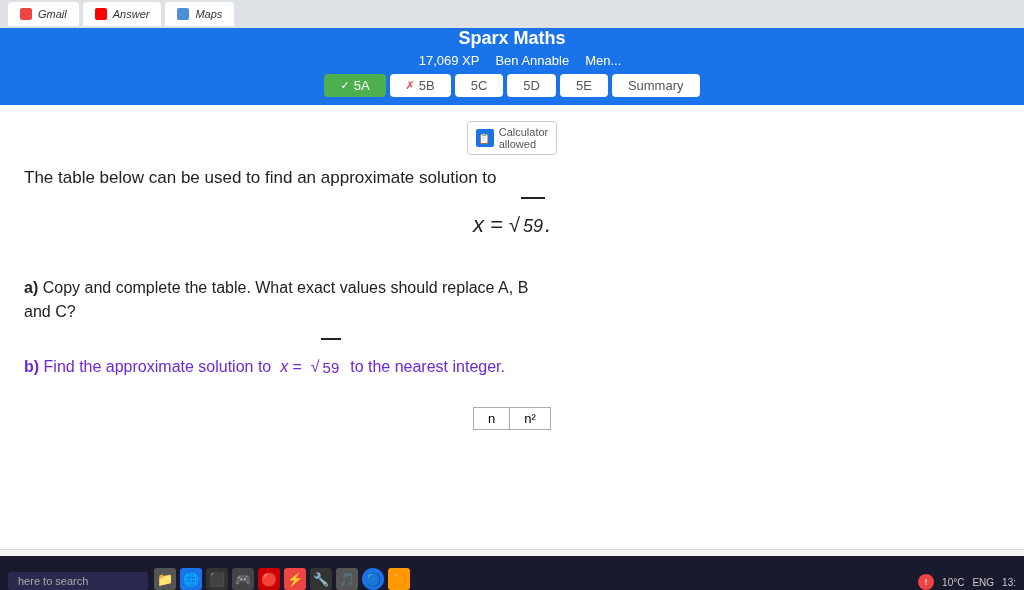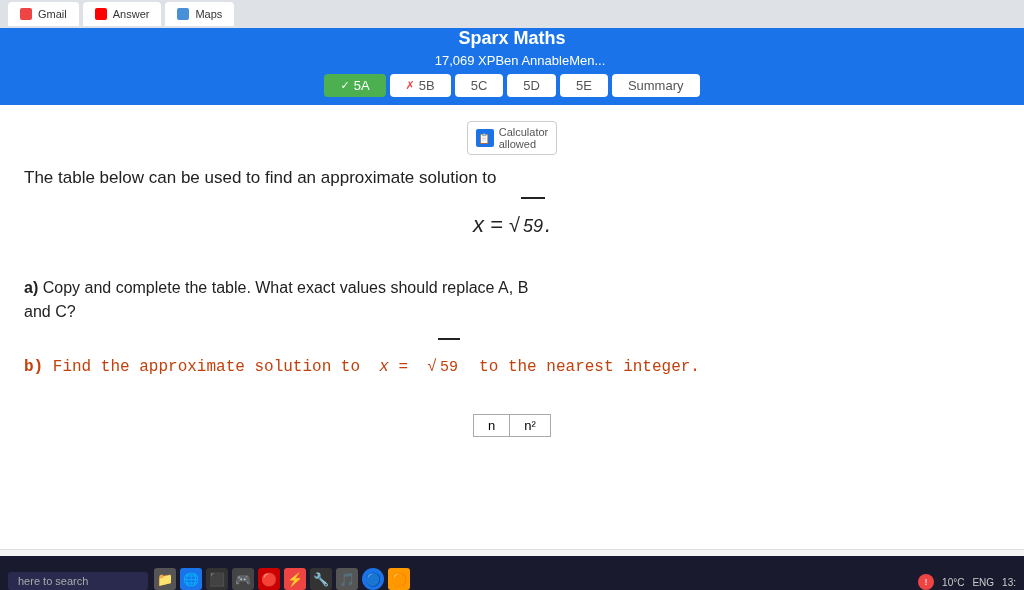--- a/index.html
+++ b/index.html
@@ -24,20 +24,21 @@
     .browser-tab {
       background: #fff;
       border-radius: 4px 4px 0 0;
       padding: 4px 12px;
       font-size: 11px;
       color: #333;
       display: flex;
       align-items: center;
       gap: 6px;
       height: 24px;
+      font-style: italic;
     }
     .tab-favicon {
       width: 12px;
       height: 12px;
       border-radius: 2px;
       display: inline-block;
     }
     .tab-favicon.red { background: #e44; }
     .tab-favicon.youtube { background: #f00; }
     .tab-favicon.maps { background: #4a90d9; }
@@ -53,20 +54,21 @@
       flex-direction: column;
     }
     .app-title {
       color: #fff;
       font-size: 18px;
       font-weight: bold;
     }
     .header-right {
       display: flex;
       align-items: flex-end;
+      gap: 16px;
       color: #fff;
       font-size: 13px;
       margin-left: 16px;
     }
     .xp-badge {
       color: #fff;
       font-size: 13px;
     }
 
     
@@ -175,24 +177,23 @@
       margin-bottom: 22px;
     }
     .question-part {
       font-size: 16px;
       color: #222;
       margin-bottom: 14px;
       line-height: 1.5;
     }
     .question-part-b {
       font-size: 16px;
-      color: #c2410c;
-      margin-bottom: 18px;
+      color: #6d28d9;
+      margin-bottom: 11px;
       line-height: 1.5;
-      font-family: Liberation Mono, monospace;
     }
 
     
     .math-inline {
       display: inline-flex;
       align-items: center;
       font-style: italic;
     }
     .sqrt-wrapper {
       display: inline-flex;

